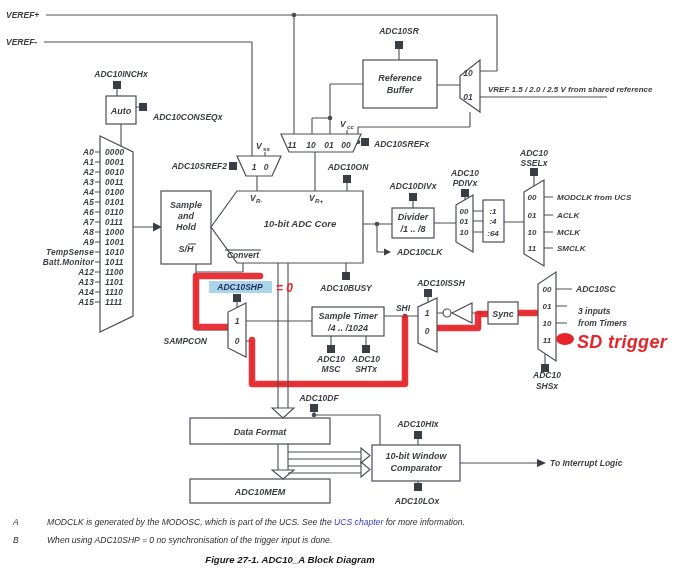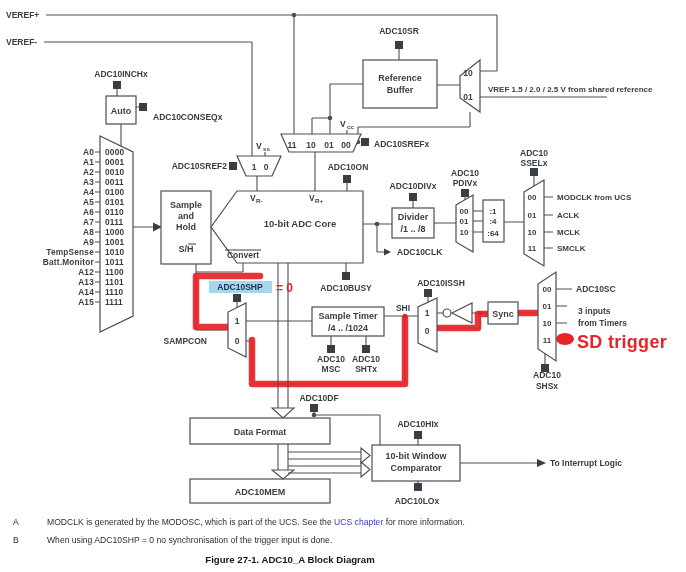--- a/index.html
+++ b/index.html
@@ -1,16 +1,16 @@
 <!DOCTYPE html>
 <html><head>
 <meta charset="utf-8">
 <style>
   html,body{margin:0;padding:0;background:#fff;}
-  #stage{width:686px;height:572px;background:#fff;position:relative;overflow:hidden;}
+  #stage{width:686px;height:572px;background:#fff;position:relative;overflow:hidden;font-style:italic;}
   svg text{font-family:"Liberation Sans","DejaVu Sans",sans-serif;font-weight:700;font-size:8.5px;fill:#3a3d44;}
   .m{text-anchor:middle}.e{text-anchor:end}
   .s8{font-size:8px}.s9{font-size:9px}.s10{font-size:9.5px}
   .sub{font-size:6.2px}
   .code{font-size:8.3px;letter-spacing:.2px}
   .note{font-weight:400;font-size:8.6px;fill:#2c2f34}
   .link{fill:#3939cf}
   .redtx{fill:#e62429}
   .sd{font-size:18px;letter-spacing:.3px}
   .eq{font-size:12px}

